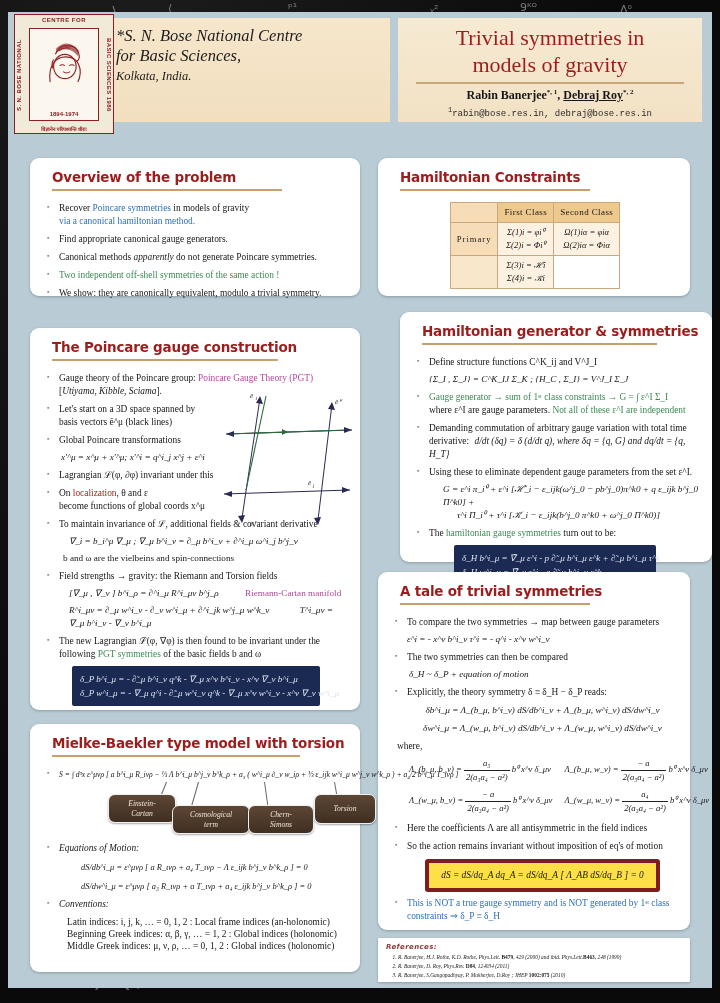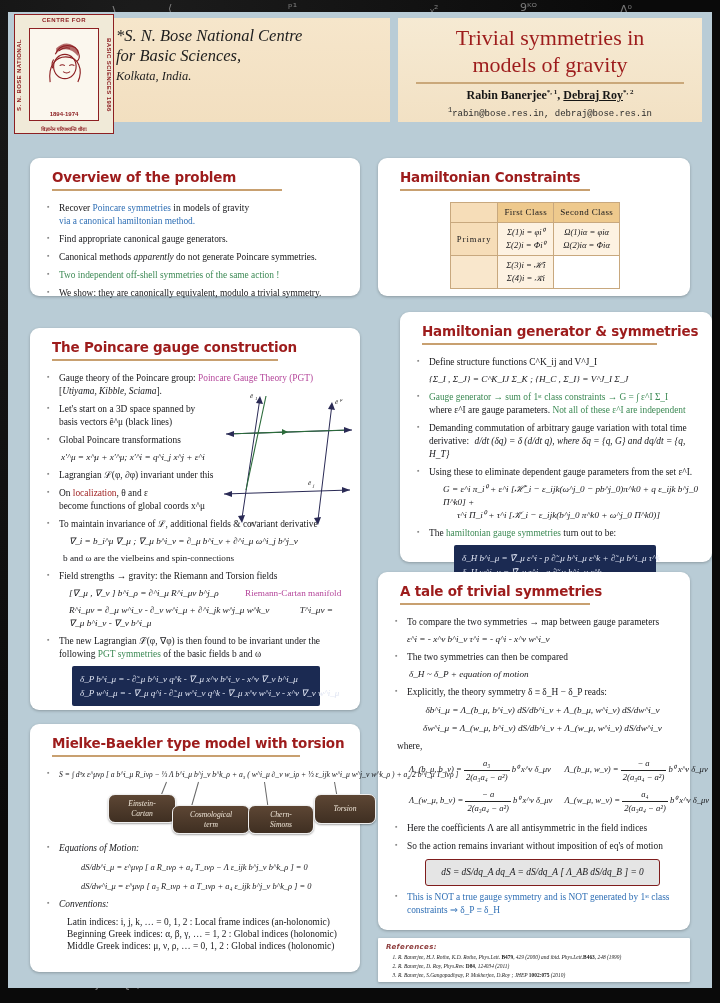--- a/index.html
+++ b/index.html
@@ -414,21 +414,21 @@
                 </span>
                 <span>b⁰ x^ν δ_μν</span>
               </td>
             </tr>
           </tbody>
             </table>
         </li>
         <li><span>Here the coefficients Λ are all antisymmetric in the field indices</span></li>
         <li>
           <span>So the action remains invariant without imposition of eq's of motion</span>
-          <div style="margin:6px 18px 4px 18px;border:1px solid #7f1d1d;background:#e5e5e5;border-radius:3px;
+          <div style="margin:6px 18px 4px 18px;border:4px solid #7f1d1d;background:#fde047;border-radius:3px;
                       padding:6px 4px;text-align:center;font-style:italic;font-size:9.4px;">
             <span>dS = dS/dq_A dq_A = dS/dq_A [ Λ_AB dS/dq_B ] = 0</span>
           </div>
         </li>
         <li>
           <span class="blue">This is NOT a true gauge symmetry and is NOT generated by 1ˢᵗ class</span>
           <br><span class="blue">constraints ⇒   δ_P ≡ δ_H</span>
         </li>
       </ul>
     </div>

